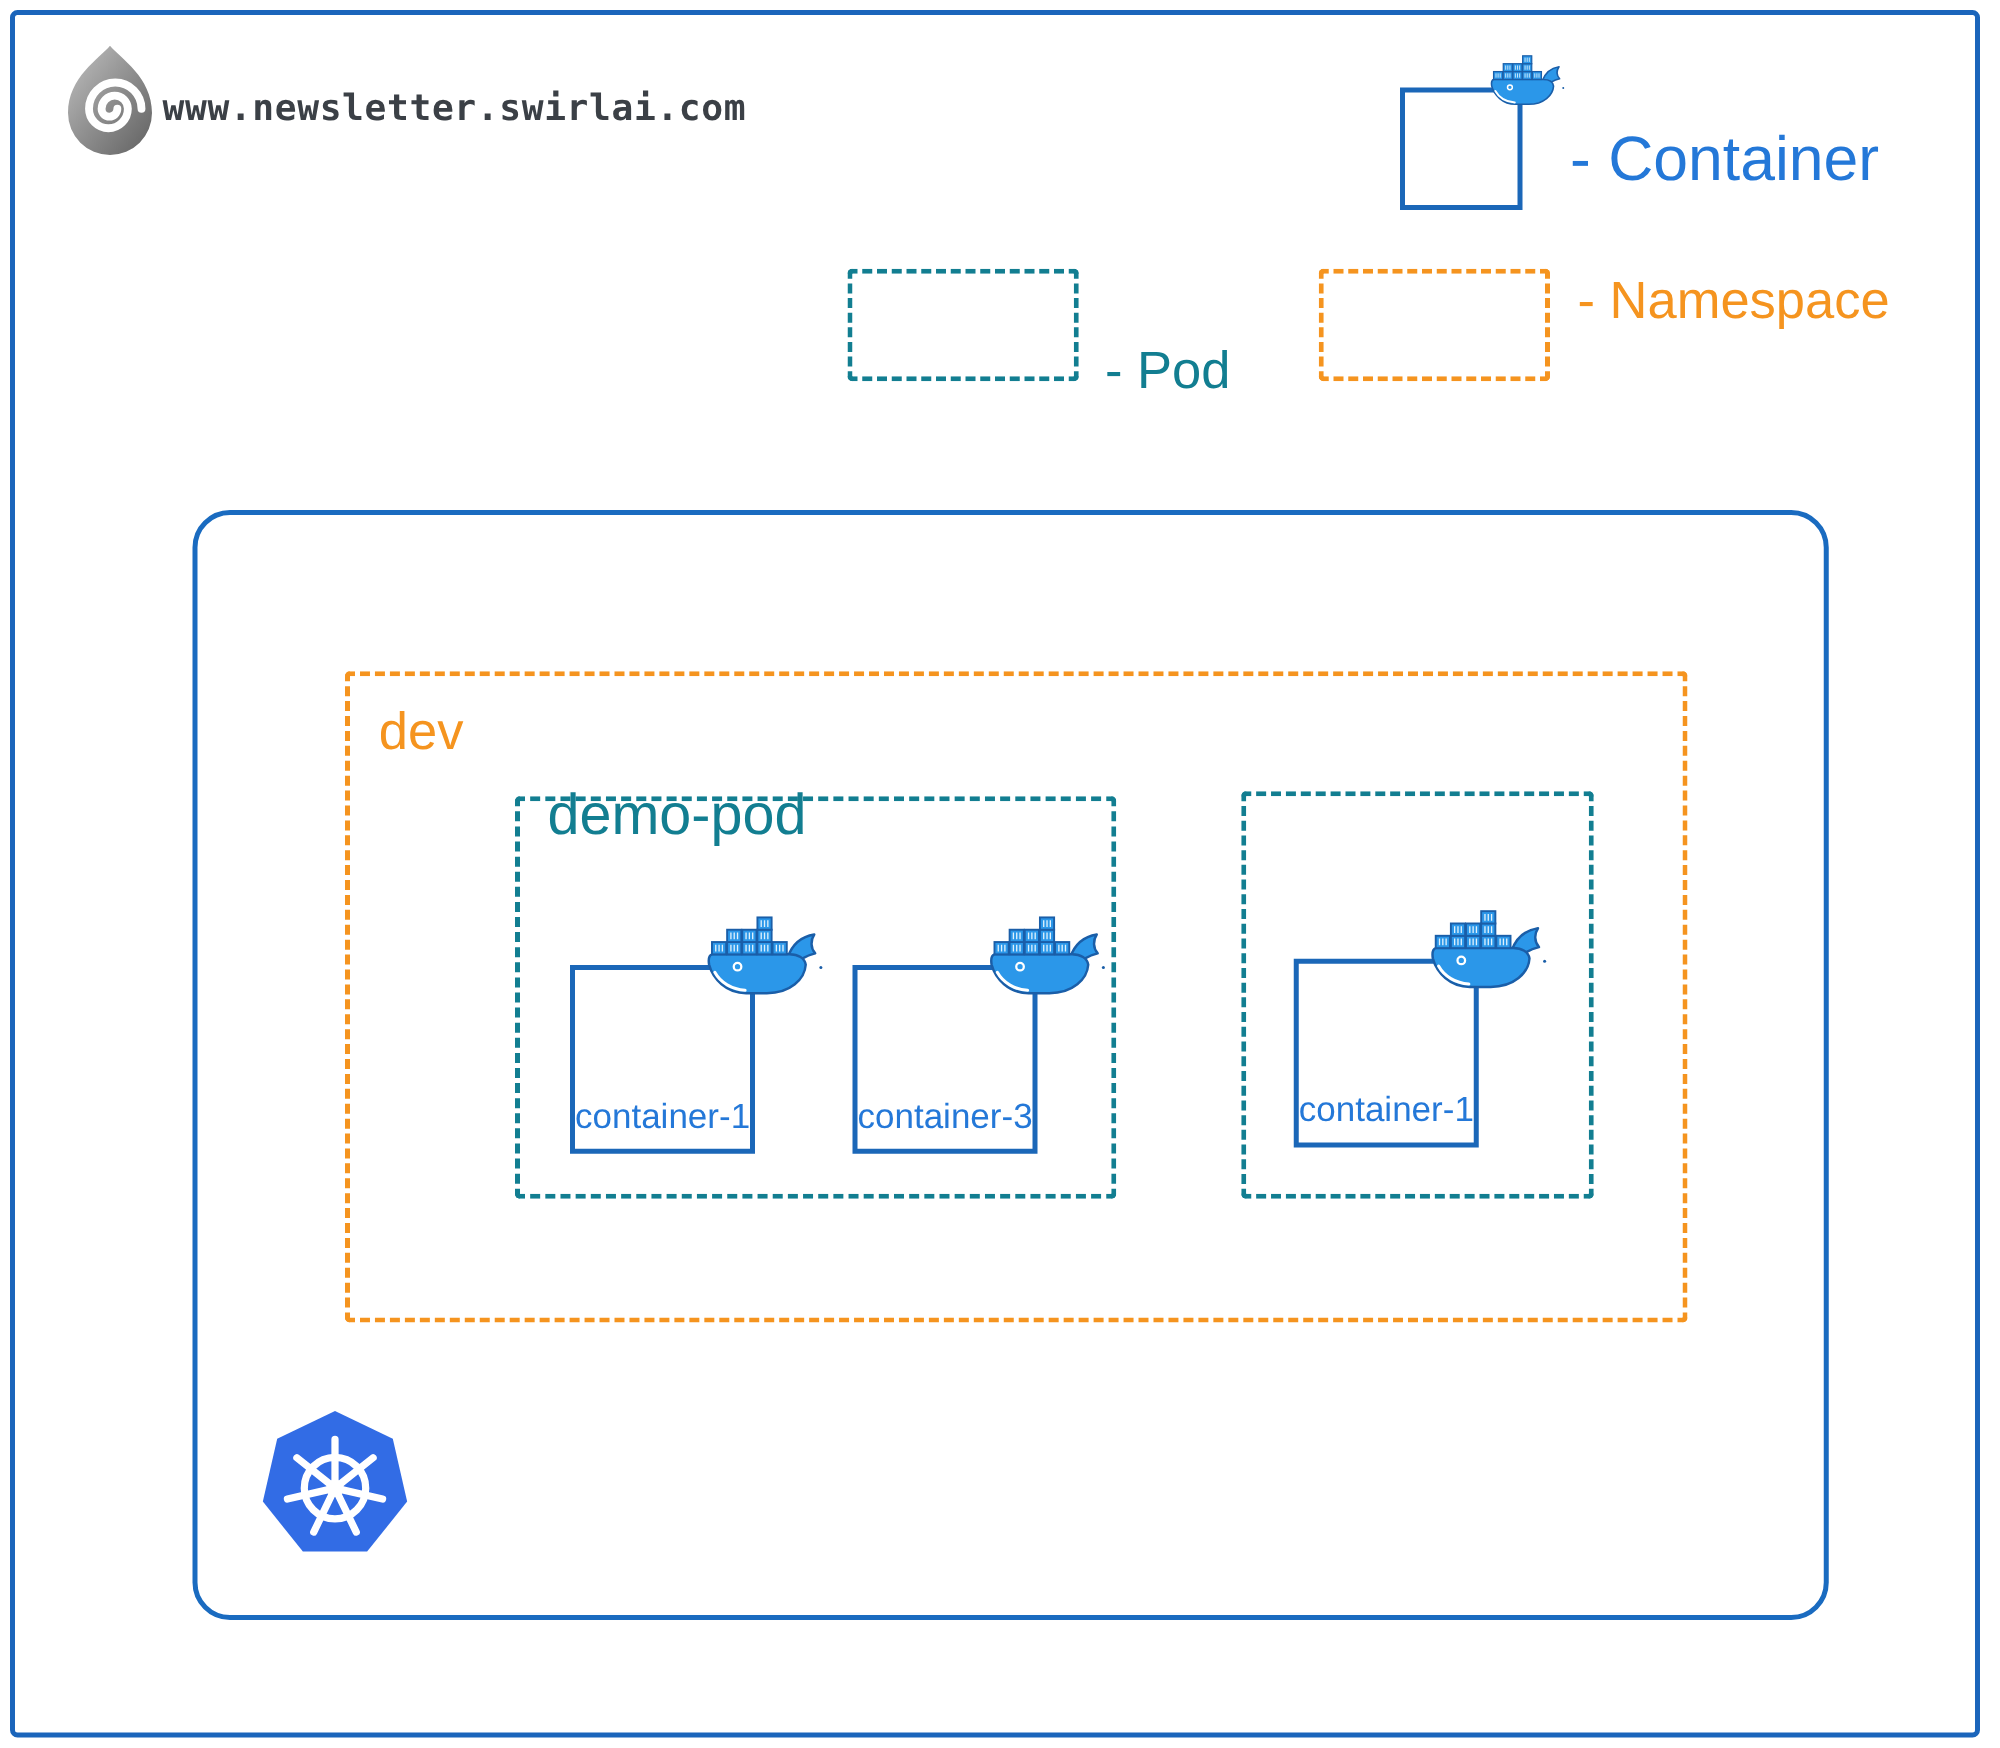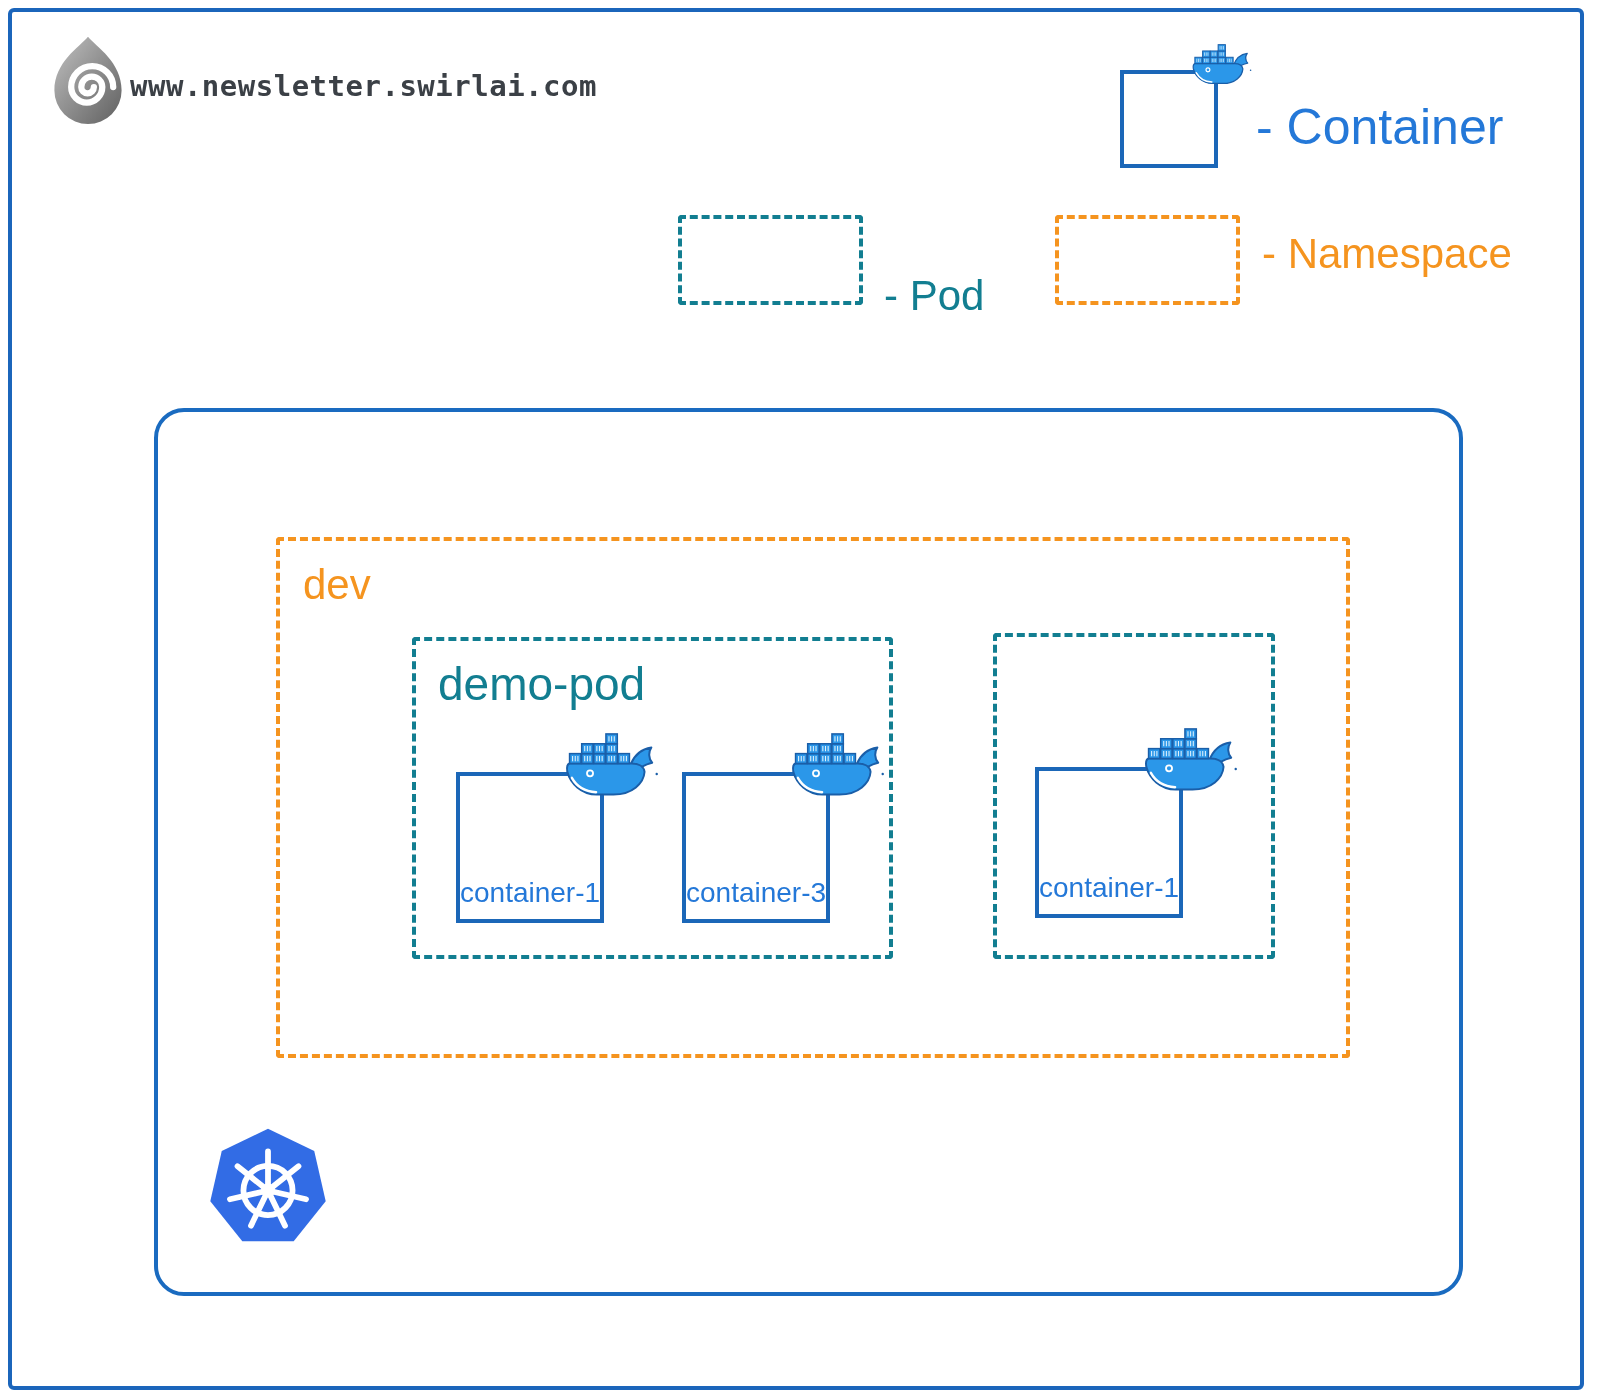--- a/index.html
+++ b/index.html
@@ -18,32 +18,32 @@
   .site-url{left:130px;top:72px;font-family:"DejaVu Sans Mono","Liberation Mono",monospace;
             font-size:29px;font-weight:bold;letter-spacing:.5px;color:#3B4046;}
 
   
   .legend-container-box{left:1120px;top:70px;width:90px;height:90px;border:4px solid #1B67B8;}
   .legend-whale{left:1190px;top:42px;width:64px;height:47px;}
   .legend-container-label{left:1256px;top:102px;font-size:50px;color:#2478D8;}
   .legend-pod-box{left:678px;top:215px;width:177px;height:82px;border:4px dashed #127E91;border-radius:4px;}
   .legend-pod-label{left:884px;top:233px;font-size:42px;color:#127E91;margin-top:42px;}
   .legend-ns-box{left:1055px;top:215px;width:177px;height:82px;border:4px dashed #F5941F;border-radius:4px;}
-  .legend-ns-label{left:1262px;top:233px;font-size:42px;color:#F5941F;}
+  .legend-ns-label{left:1262px;top:219px;font-size:42px;color:#F5941F;}
 
   
   .cluster-box{left:154px;top:408px;width:1301px;height:880px;border:4px solid #1A6BC0;border-radius:30px;}
   .ns-box{left:276px;top:537px;width:1066px;height:513px;border:4px dashed #F5941F;border-radius:4px;}
   .ns-label{left:303px;top:564px;font-size:42px;color:#F5941F;}
 
   .pod-box{border:4px dashed #127E91;border-radius:4px;}
   .pod-1{left:412px;top:637px;width:473px;height:314px;}
   .pod-2{left:993px;top:633px;width:274px;height:318px;}
   .pod-label{font-size:46px;color:#127E91;}
-  .pod-1-label{left:438px;top:661px;}
+  .pod-1-label{left:438px;top:628px;}
   .pod-2-label{left:1016px;top:660px;}
 
   
   .container-box{position:absolute;width:140px;height:143px;border:4px solid #1B67B8;background:transparent;}
   .c-1{left:456px;top:772px;}
   .c-2{left:682px;top:772px;}
   .c-3{left:1035px;top:767px;}
   .container-label{position:absolute;left:0;right:0;bottom:12px;text-align:right;
                    font-size:28px;color:#2478D8;line-height:1;white-space:nowrap;}
   .container-whale{position:absolute;left:102px;top:-46px;width:100px;height:73px;}

